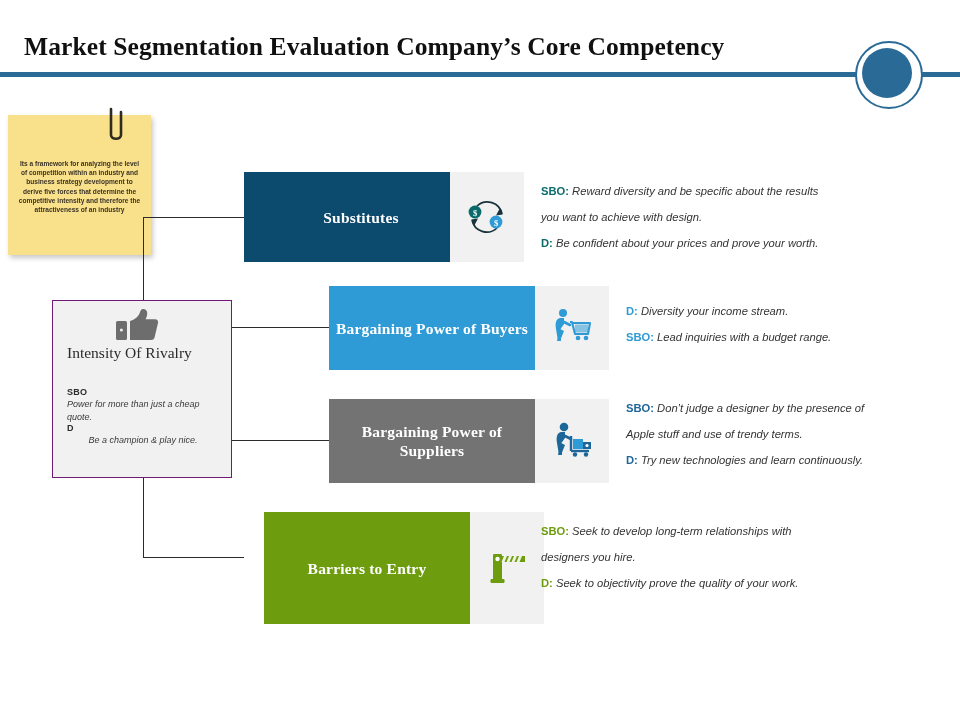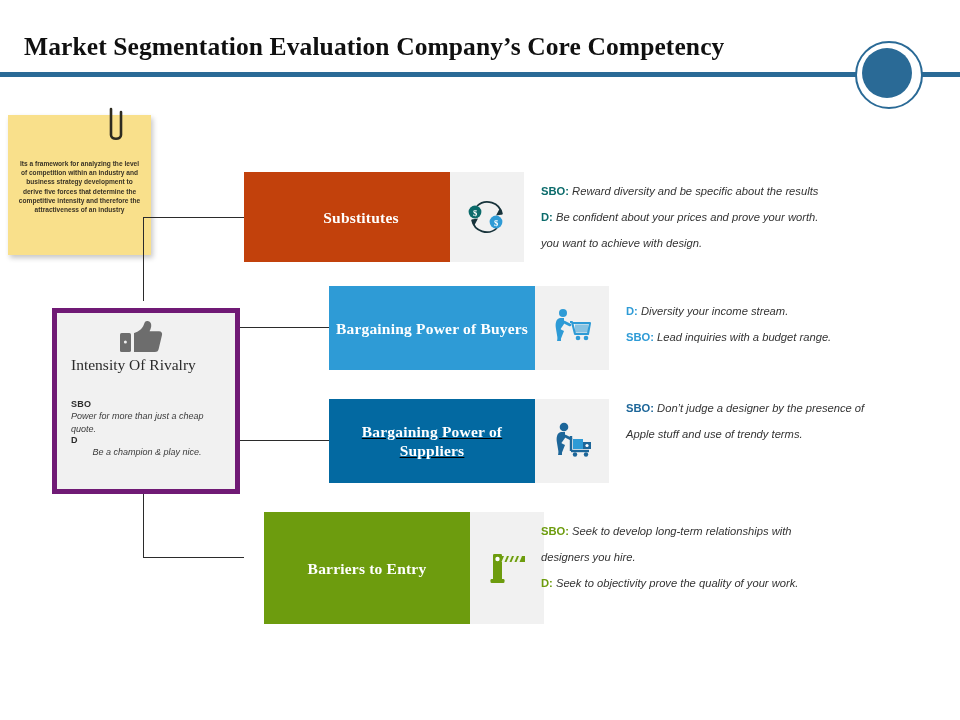--- a/index.html
+++ b/index.html
@@ -48,21 +48,21 @@
   }
 
   
   .ln{position:absolute;background:#2b2b2b;}
   .lnv{width:1px;}
   .lnh{height:1px;}
 
   
   .rivalry{
     position:absolute;left:52px;top:300px;width:178px;height:176px;
-    background:#f1f1f1;border:5px solid #701a75;margin-top:8px;
+    background:#f1f1f1;border:1px solid #701a75;
   }
   .rivalry-icon{position:absolute;left:62px;top:7px;width:44px;height:34px;}
   .rivalry-title{
     position:absolute;left:14px;top:42px;width:150px;
     font-family:"Liberation Serif", serif;
     font-size:15.5px;line-height:19px;color:#2b2b2b;font-weight:400;
   }
   .rivalry-sbo-lbl{
     position:absolute;left:14px;top:86px;
     font-size:9px;font-weight:700;color:#2b2b2b;letter-spacing:.2px;
@@ -139,40 +139,40 @@
       <path d="M15 32 L15 13 C15 13 21 11.5 24 6.5 C25.6 3.8 25.4 1 28 1 C31 1 32.6 3.2 32.2 6.2 C31.9 8.6 30.6 11.2 30.6 11.2 L40 11.2 C42.4 11.2 43.6 13 43 15.1 L39.6 29.3 C39.1 31.4 37.8 32 36 32 Z" fill="#6d6d6d"></path>
     </svg>
     <div class="rivalry-title">Intensity Of Rivalry</div>
     <div class="rivalry-sbo-lbl">SBO</div>
     <div class="rivalry-sbo-txt">Power for  more than just a cheap quote.</div>
     <div class="rivalry-d-lbl">D</div>
     <div class="rivalry-d-txt">Be a champion &amp; play nice.</div>
   </div>
 
   <div class="force-band" style="left:244px;top:172px;width:280px;height:90px;">
-    <div class="force-color" style="width:234px;background:#c2410c;">
+    <div class="force-color" style="width:234px;background:#0c4a6e;">
       <div class="force-label">Substitutes</div>
     </div>
     <div class="force-iconbox" style="left:206px;">
       <svg width="46" height="40" viewBox="0 0 46 40" class="ico">
         <path d="M13 9 A15 15 0 0 1 38 17" fill="none" stroke="#18333b" stroke-width="1.7"></path>
         <path d="M36 11 L38.6 17.6 L32 18.6 Z" fill="#18333b"></path>
         <path d="M33 31 A15 15 0 0 1 8 23" fill="none" stroke="#18333b" stroke-width="1.7"></path>
         <path d="M10 29 L7.4 22.4 L14 21.4 Z" fill="#18333b"></path>
         <circle cx="11" cy="15" r="6.4" fill="#0b6b6b"></circle>
         <text x="11" y="18.5" font-size="8.5" font-weight="700" fill="#ffffff" text-anchor="middle" font-family="Liberation Serif, serif">$</text>
         <circle cx="32" cy="25" r="6.4" fill="#2e9bd6"></circle>
         <text x="32" y="28.5" font-size="8.5" font-weight="700" fill="#ffffff" text-anchor="middle" font-family="Liberation Serif, serif">$</text>
       </svg>
     </div>
   </div>
   <div class="force-desc" style="left:541px;top:178px;">
     <div class="force-line"><b style="color:#0b6b6b">SBO:</b> <span>Reward diversity and be specific about the results</span></div>
+    <div class="force-line"><span>you want to achieve with design.</span></div>
     <div class="force-line"><b style="color:#0b6b6b">D:</b> <span>Be confident about your prices and prove your worth.</span></div>
-    <div class="force-line"><span>you want to achieve with design.</span></div>
   </div>
 
   <div class="force-band" style="left:329px;top:286px;width:243px;height:84px;">
     <div class="force-color" style="width:206px;background:#2e9bd6;">
       <div class="force-label">Bargaining Power of Buyers</div>
     </div>
     <div class="force-iconbox" style="left:206px;">
       <svg width="42" height="42" viewBox="0 0 42 42" class="ico">
         <circle cx="12" cy="6" r="4" fill="#2e9bd6"></circle>
         <path d="M9 11 C5 12 4 16 5 22 L7 34 L10 34 L9.6 22 L13 17 L13 11 Z" fill="#2e9bd6"></path>
@@ -184,21 +184,21 @@
         <circle cx="35" cy="31" r="2.3" fill="#2e9bd6"></circle>
       </svg>
     </div>
   </div>
   <div class="force-desc" style="left:626px;top:298px;">
     <div class="force-line"><b style="color:#2e9bd6">D:</b> <span>Diversity your income stream.</span></div>
     <div class="force-line"><b style="color:#2e9bd6">SBO:</b> <span>Lead inquiries with a budget range.</span></div>
   </div>
 
   <div class="force-band" style="left:329px;top:399px;width:280px;height:84px;">
-    <div class="force-color" style="width:206px;background:#0369a1;text-decoration:underline;">
+    <div class="force-color" style="width:206px;background:#737373;">
       <div class="force-label">Bargaining Power of Suppliers</div>
     </div>
     <div class="force-iconbox" style="left:206px;">
       <svg width="42" height="42" viewBox="0 0 42 42" class="ico">
         <circle cx="13" cy="7" r="4.3" fill="#1d6699"></circle>
         <path d="M10 12 C6 13 5 17 6 23 L8 35 L11 35 L10.4 23 L14 18 L14 12 Z" fill="#1d6699"></path>
         <path d="M10 23 L7 35 L10 35 L14 25 Z" fill="#1d6699"></path>
         <path d="M14 16 L20 19" stroke="#1d6699" stroke-width="2.6" stroke-linecap="round"></path>
         <path d="M20 31 L20 16" stroke="#1d6699" stroke-width="2.4"></path>
         <path d="M20 31 L38 31" stroke="#1d6699" stroke-width="2.4"></path>
@@ -206,20 +206,21 @@
         <rect x="32" y="22" width="8" height="7" fill="#1d6699"></rect>
         <circle cx="36" cy="25.5" r="1.6" fill="#ffffff"></circle>
         <circle cx="24" cy="34.5" r="2.2" fill="#1d6699"></circle>
         <circle cx="35" cy="34.5" r="2.2" fill="#1d6699"></circle>
       </svg>
     </div>
   </div>
   <div class="force-desc" style="left:626px;top:395px;">
     <div class="force-line"><b style="color:#1d6699">SBO:</b> <span>Don’t judge a designer by the presence of</span></div>
     <div class="force-line"><span>Apple stuff and use of trendy terms.</span></div>
+    <div class="force-line"><b style="color:#1d6699">D:</b> <span>Try new technologies and learn continuously.</span></div>
   </div>
 
   <div class="force-band" style="left:244px;top:512px;width:280px;height:112px;margin-left:20px;">
     <div class="force-color" style="width:206px;background:#6d9c0e;">
       <div class="force-label">Barriers to Entry</div>
     </div>
     <div class="force-iconbox" style="left:206px;">
       <svg width="44" height="40" viewBox="0 0 44 40" class="ico">
         <rect x="8" y="6" width="9" height="27" rx="1.3" fill="#6d9c0e"></rect>
         <rect x="5.5" y="31" width="14" height="4" rx="1.2" fill="#6d9c0e"></rect>

